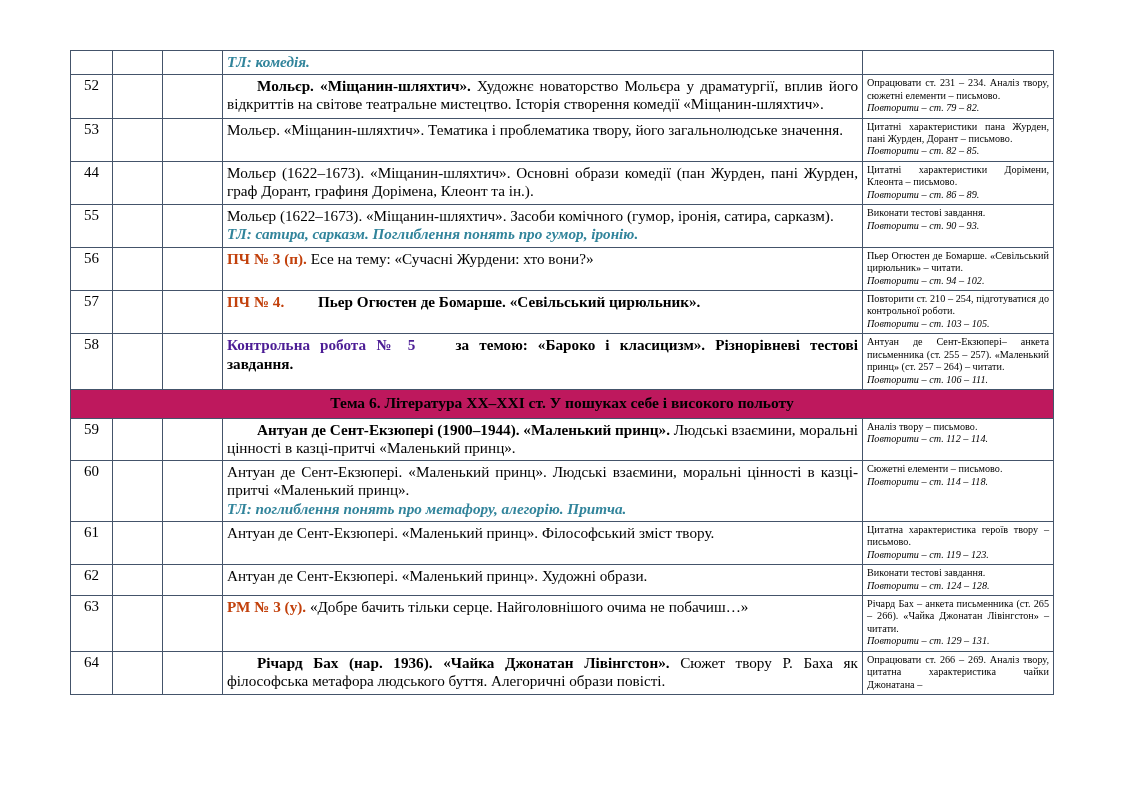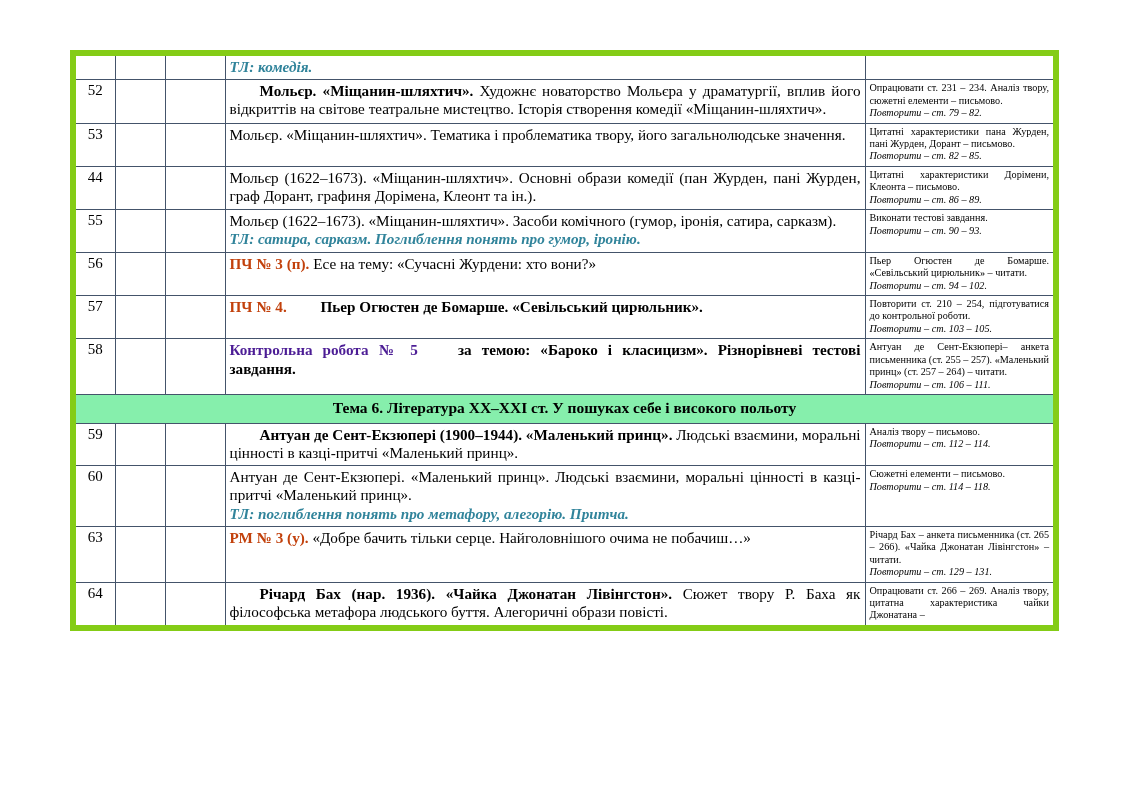--- a/index.html
+++ b/index.html
@@ -8,21 +8,21 @@
     background:#ffffff;
     font-family:"Liberation Serif","DejaVu Serif",serif;
     color:#000;
     overflow:hidden;
   }
   .page{position:relative;width:1123px;height:794px;box-sizing:border-box;padding:50px 70px 0 70px;}
   table.plan{
     border-collapse:collapse;
     table-layout:fixed;
     width:983px;
-    border:6px solid #84cc16;
+    border:1px solid #84cc16;
   }
   table.plan td{
     border:1px solid #44546a;
     vertical-align:top;
     padding:2px 4px 3px 4px;
   }
   col.c-num{width:42px;}
   col.c-b1{width:50px;}
   col.c-b2{width:60px;}
   col.c-main{width:640px;}
@@ -41,21 +41,21 @@
   }
   .b{font-weight:bold;margin-left:30px;}
   .tl{
     color:#31849b;font-style:italic;font-weight:bold;display:block;
   }
   .green{color:#c2410c;font-weight:bold;}
   .red{color:#4c1d95;font-weight:bold;}
   .hw-rep{font-style:italic;display:block;}
   .hw-line{display:block;}
   tr.theme td{
-    background:#86efac;
+    background:#be185d;
     border:1px solid #44546a;
     text-align:center;
     font-weight:bold;
     font-size:15.5px;
     padding:4px 4px 5px 4px;
     line-height:1.2;
   }
   td.main p{margin:0;}
 </style>
 </head>
@@ -187,20 +187,44 @@
           <td class="main">
             <p><span>Антуан де Сент-Екзюпері. «Маленький принц». Людські взаємини, моральні цінності в казці-притчі «Маленький принц».</span></p>
             <span class="tl">ТЛ: поглиблення понять про метафору, алегорію. Притча.</span>
           </td>
           <td class="hw">
             <span class="hw-line">Сюжетні елементи – письмово.</span>
             <span class="hw-rep">Повторити – ст. 114 – 118.</span>
           </td>
         </tr>
         <tr>
+          <td class="num">61</td>
+          <td class="blank"></td>
+          <td class="blank"></td>
+          <td class="main">
+            <p><span>Антуан де Сент-Екзюпері. «Маленький принц». Філософський зміст твору.</span></p>
+          </td>
+          <td class="hw">
+            <span class="hw-line">Цитатна характеристика героїв твору – письмово.</span>
+            <span class="hw-rep">Повторити – ст. 119 – 123.</span>
+          </td>
+        </tr>
+        <tr>
+          <td class="num">62</td>
+          <td class="blank"></td>
+          <td class="blank"></td>
+          <td class="main">
+            <p><span>Антуан де Сент-Екзюпері. «Маленький принц». Художні образи.</span></p>
+          </td>
+          <td class="hw">
+            <span class="hw-line">Виконати тестові завдання.</span>
+            <span class="hw-rep">Повторити – ст. 124 – 128.</span>
+          </td>
+        </tr>
+        <tr>
           <td class="num">63</td>
           <td class="blank"></td>
           <td class="blank"></td>
           <td class="main">
             <p><span class="green">РМ № 3 (у).</span><span> «Добре бачить тільки серце. Найголовнішого очима не побачиш…»</span></p>
           </td>
           <td class="hw">
             <span class="hw-line">Річард Бах – анкета письменника (ст. 265 – 266). «Чайка Джонатан Лівінгстон» – читати.</span>
             <span class="hw-rep">Повторити – ст. 129 – 131.</span>
           </td>

